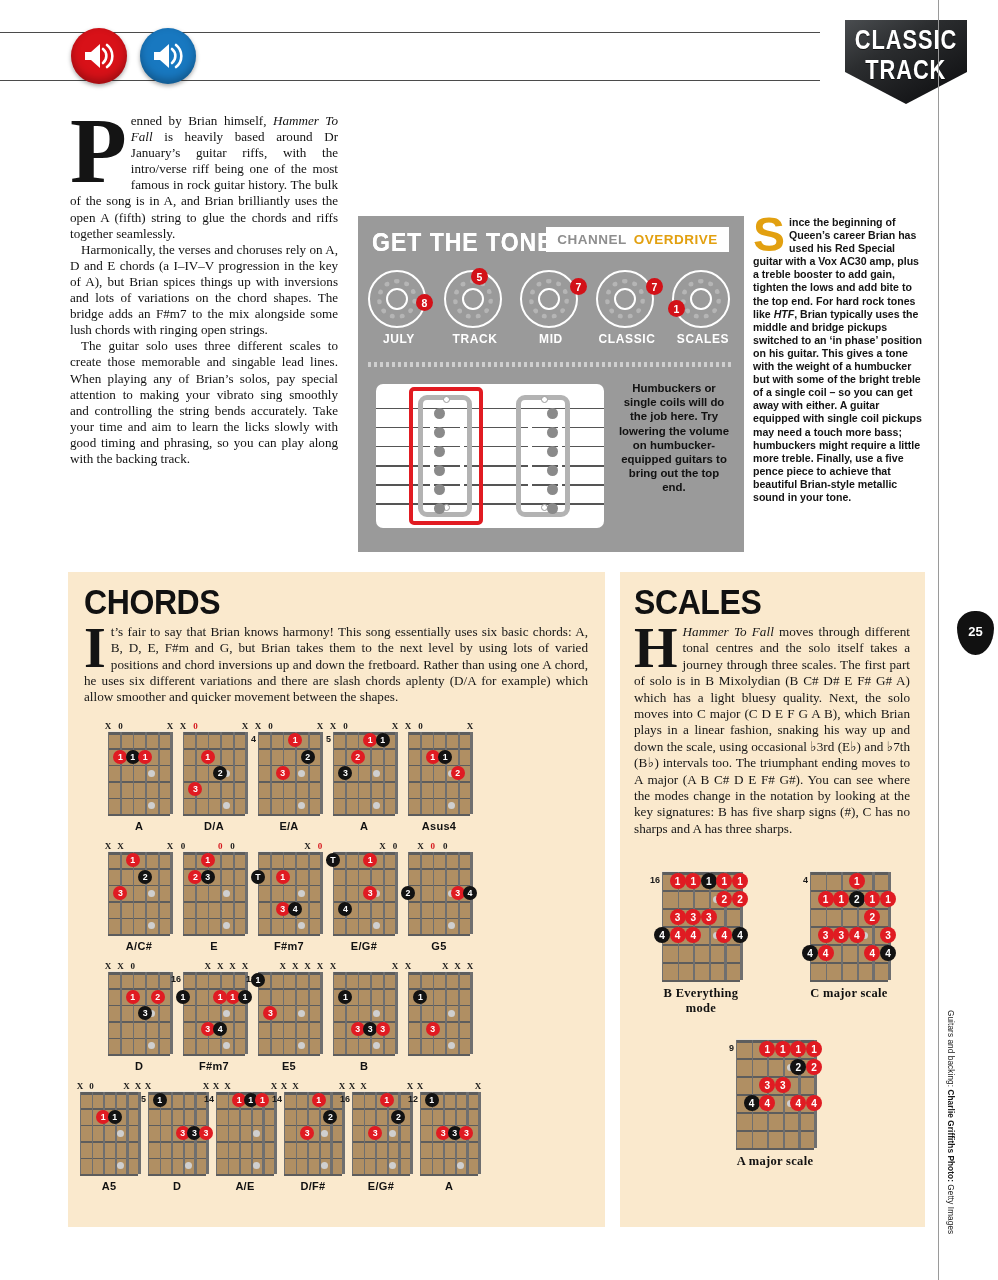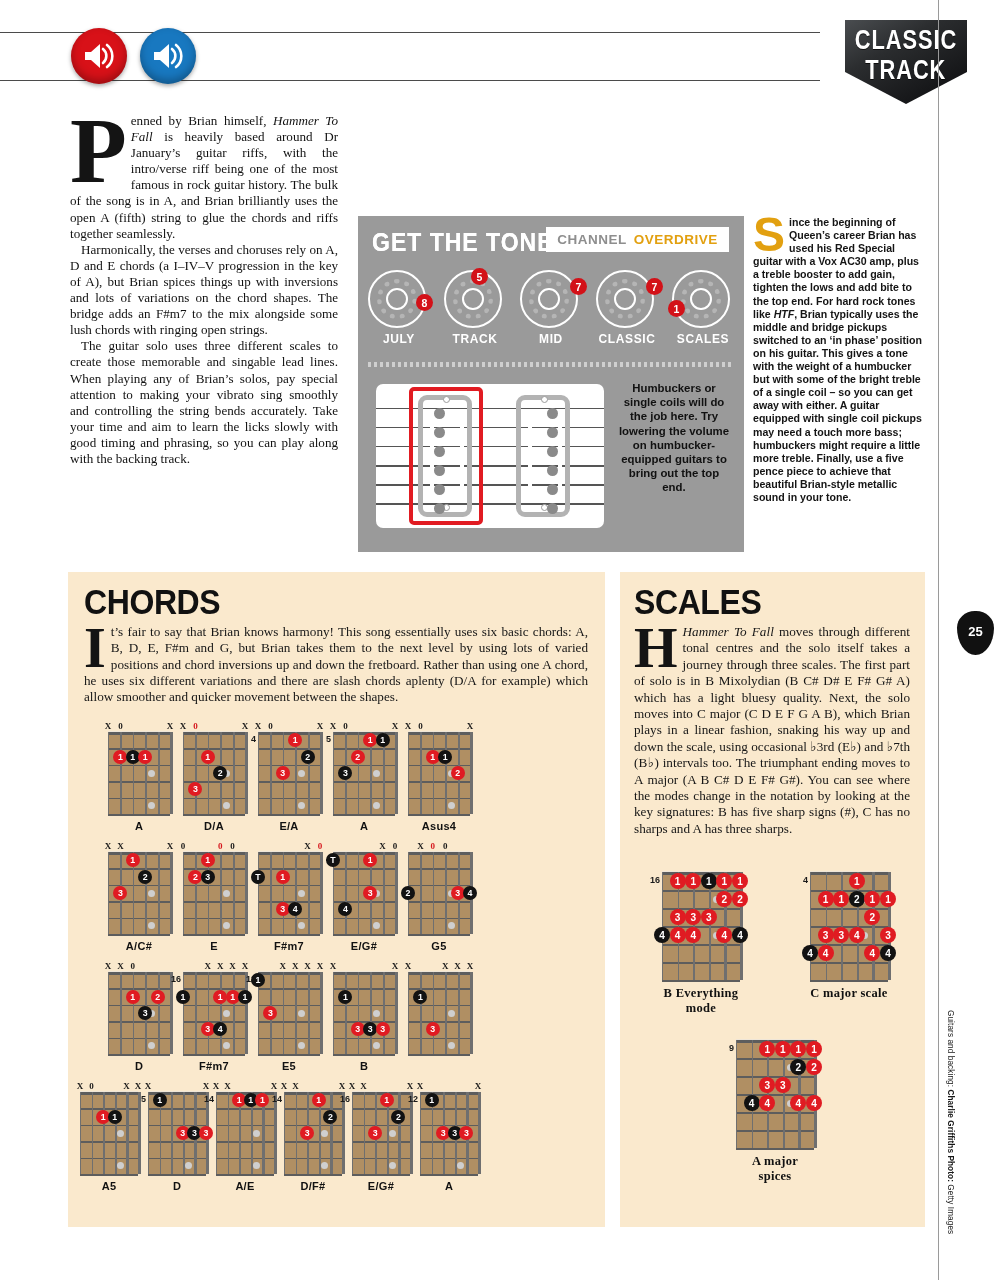--- a/index.html
+++ b/index.html
@@ -943,21 +943,21 @@
           <div class="dot red" style="width: 16px; height: 16px; font-size: 10.08px; left: 70px; top: 1px;">1</div>
           <div class="dot black" style="width: 16px; height: 16px; font-size: 10.08px; left: 54.4px; top: 19px;">2</div>
           <div class="dot red" style="width: 16px; height: 16px; font-size: 10.08px; left: 70px; top: 19px;">2</div>
           <div class="dot red" style="width: 16px; height: 16px; font-size: 10.08px; left: 23.2px; top: 37px;">3</div>
           <div class="dot red" style="width: 16px; height: 16px; font-size: 10.08px; left: 38.8px; top: 37px;">3</div>
           <div class="dot black" style="width: 16px; height: 16px; font-size: 10.08px; left: 7.6px; top: 55px;">4</div>
           <div class="dot red" style="width: 16px; height: 16px; font-size: 10.08px; left: 23.2px; top: 55px;">4</div>
           <div class="dot red" style="width: 16px; height: 16px; font-size: 10.08px; left: 54.4px; top: 55px;">4</div>
           <div class="dot red" style="width: 16px; height: 16px; font-size: 10.08px; left: 70px; top: 55px;">4</div>
           <div class="fretnum" style="left: -16px; top: 3px; width: 14px;">9</div>
-          <div class="fbname scale" style="left: 0px; top: 114px; width: 78px;">A major spices</div>
+          <div class="fbname scale" style="left: 0px; top: 114px; width: 78px;">A major scale</div>
         </div>
       </div>
   </div>
 
   <div class="rail"></div>
   <div class="pick">
     <span>25</span>
   </div>
   <div class="credit"><span>Guitars and backing: </span><b>Charlie Griffiths </b><b>Photo: </b><span>Getty Images</span></div>
 

